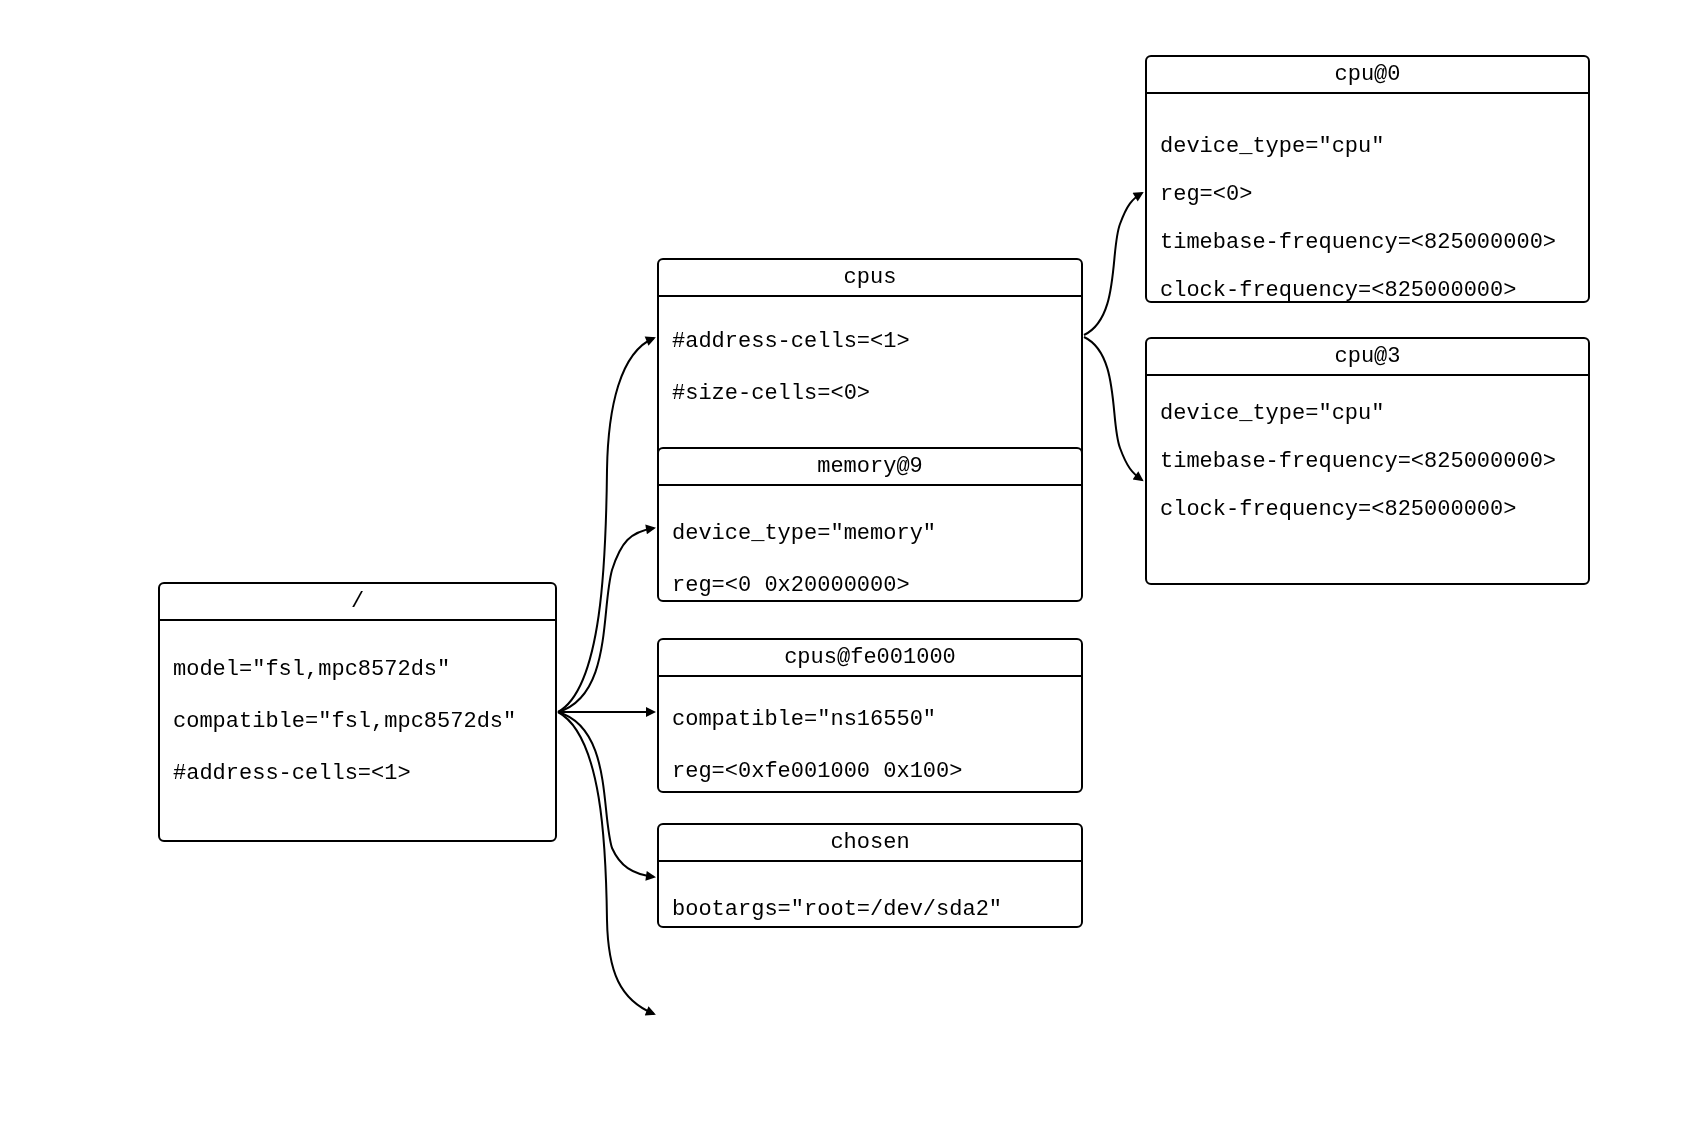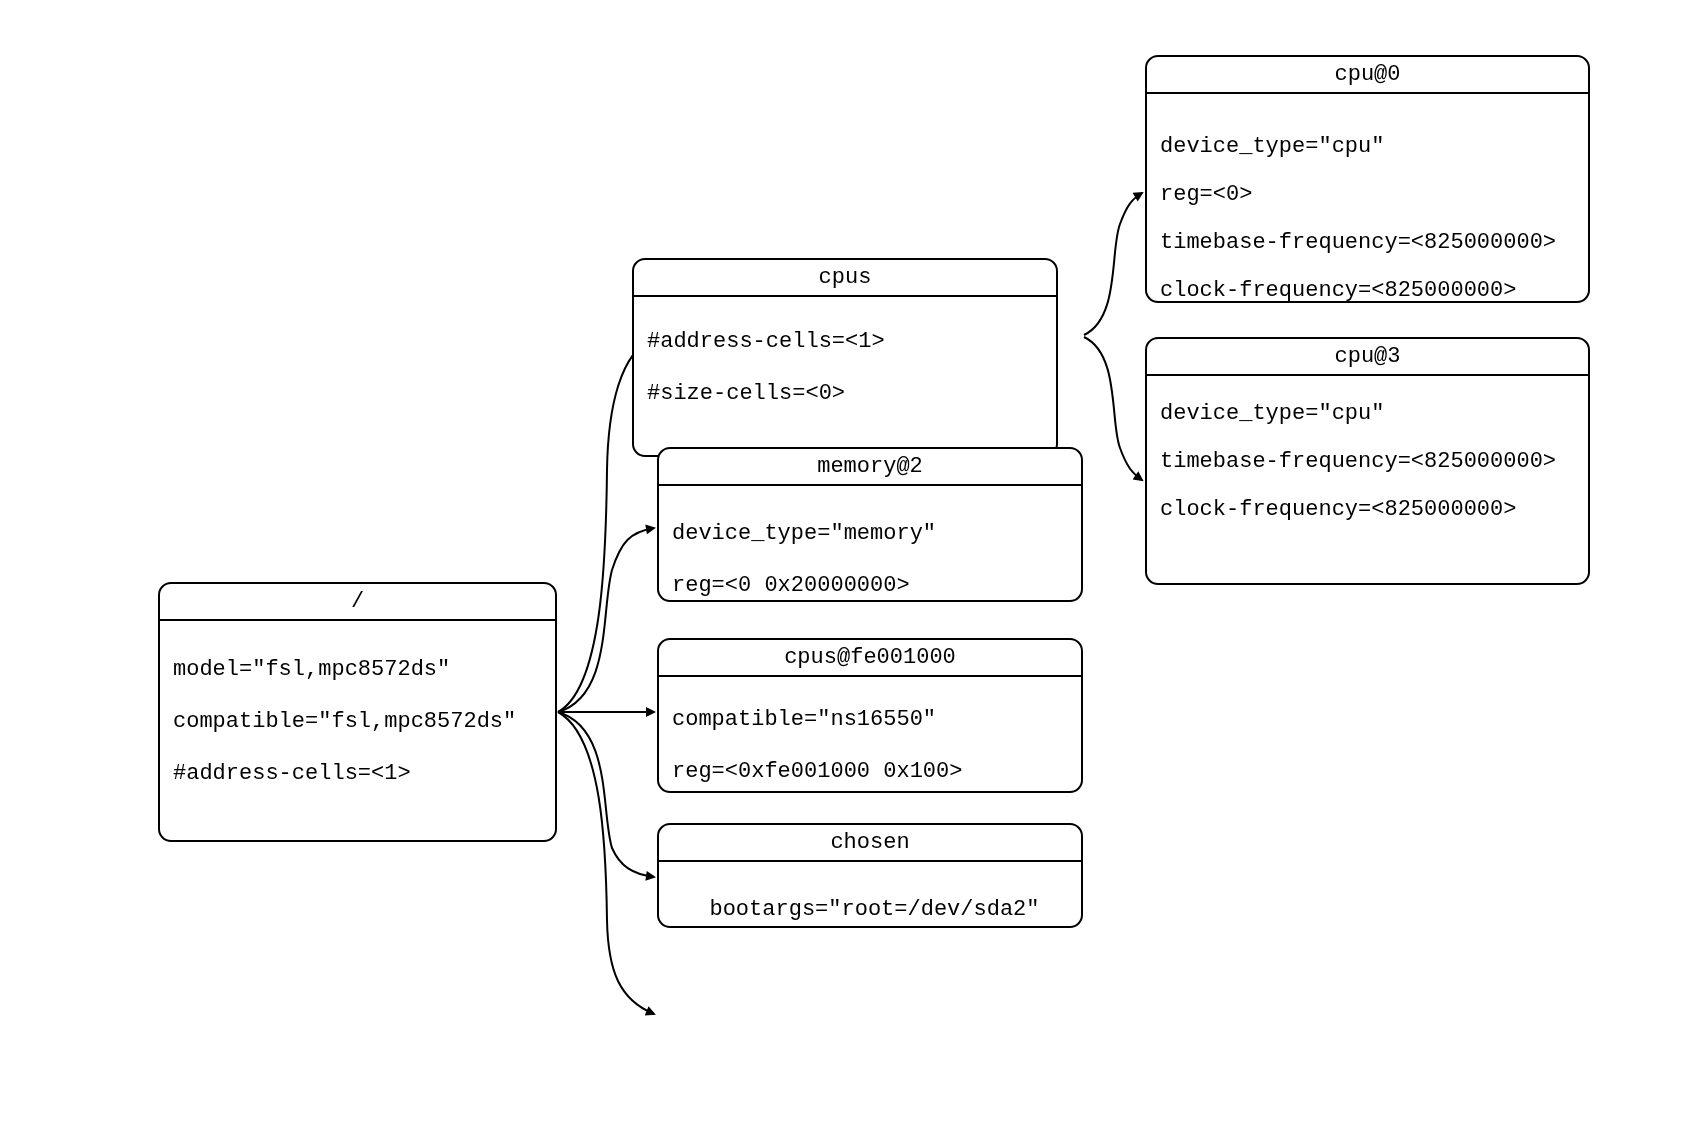--- a/index.html
+++ b/index.html
@@ -15,21 +15,21 @@
   #edges {
     position: absolute;
     left: 0; top: 0;
     width: 1706px; height: 1128px;
   }
   .node {
     position: absolute;
     box-sizing: border-box;
     background: #ffffff;
     border: 2px solid #000000;
-    border-radius: 13px;
+    border-radius: 6px;
     overflow: hidden;
   }
   .node-title {
     box-sizing: border-box;
     height: 37px;
     display: flex;
     align-items: center;
     justify-content: center;
     border-bottom: 2px solid #000000;
     font-size: 22px;
@@ -70,45 +70,45 @@
 
   <div class="node" style="left:158px; top:582px; width:399px; height:260px;">
     <div class="node-title">/</div>
     <div class="node-body" style="padding-top:23px;">
       <div class="prop">model="fsl,mpc8572ds"</div>
       <div class="prop">compatible="fsl,mpc8572ds"</div>
       <div class="prop">#address-cells=&lt;1&gt;</div>
     </div>
   </div>
 
-  <div class="node" style="left:632px; top:258px; width:426px; height:199px;">
+  <div class="node" style="left:657px; top:258px; width:426px; height:199px;">
     <div class="node-title">cpus</div>
     <div class="node-body" style="padding-top:19px;">
       <div class="prop">#address-cells=&lt;1&gt;</div>
       <div class="prop">#size-cells=&lt;0&gt;</div>
     </div>
   </div>
 
   <div class="node" style="left:657px; top:447px; width:426px; height:155px;">
-    <div class="node-title">memory@2</div>
+    <div class="node-title">memory@9</div>
     <div class="node-body" style="padding-top:22px;">
       <div class="prop">device_type="memory"</div>
       <div class="prop">reg=&lt;0 0x20000000&gt;</div>
     </div>
   </div>
 
   <div class="node" style="left:657px; top:638px; width:426px; height:155px;">
     <div class="node-title">cpus@fe001000</div>
     <div class="node-body" style="padding-top:17px;">
       <div class="prop">compatible="ns16550"</div>
       <div class="prop">reg=&lt;0xfe001000 0x100&gt;</div>
     </div>
   </div>
 
-  <div class="node" style="left:657px; top:823px; width:426px; height:105px;text-align:center;">
+  <div class="node" style="left:657px; top:823px; width:426px; height:105px;">
     <div class="node-title">chosen</div>
     <div class="node-body" style="padding-top:22px;">
       <div class="prop">bootargs="root=/dev/sda2"</div>
     </div>
   </div>
 
 
   <div class="node" style="left:1145px; top:55px; width:445px; height:248px;">
     <div class="node-title">cpu@0</div>
     <div class="node-body" style="padding-top:29px;">

